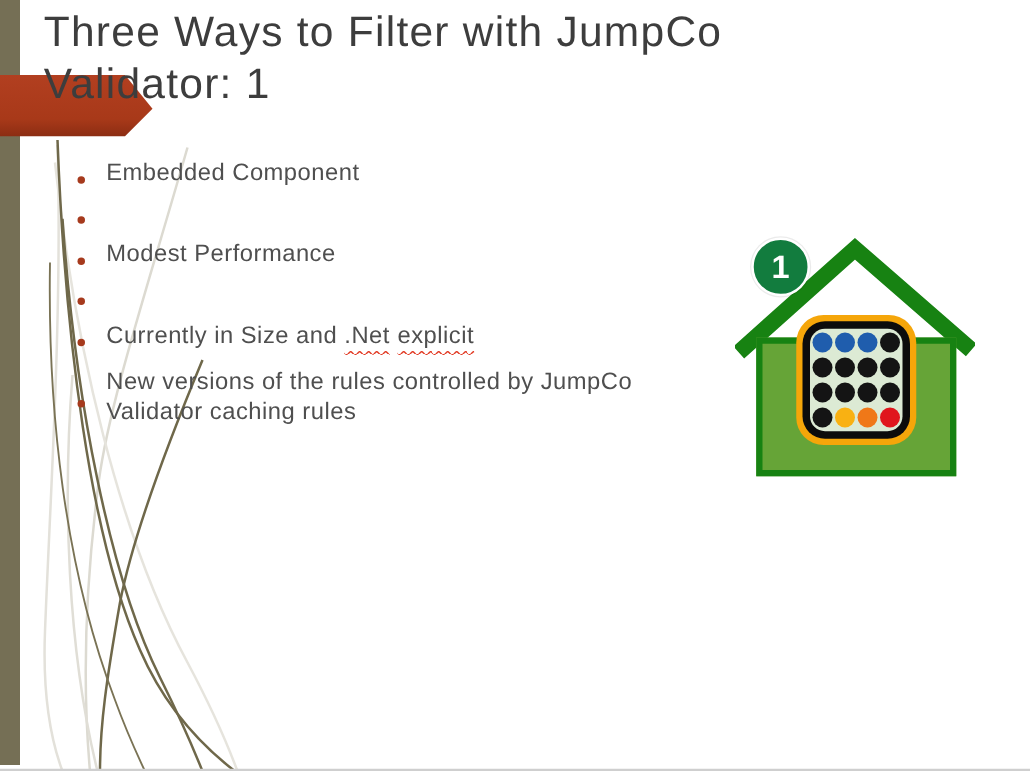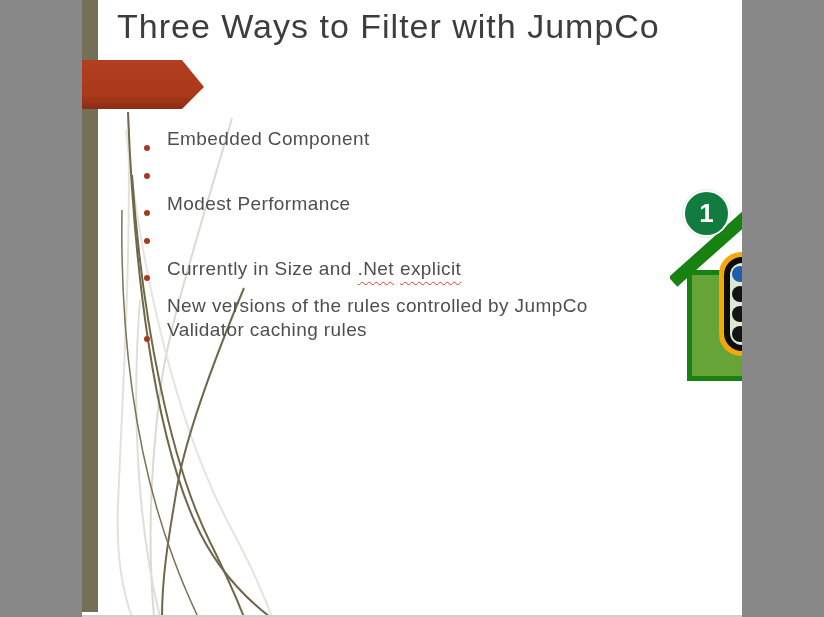--- a/index.html
+++ b/index.html
@@ -1,21 +1,21 @@
 <!DOCTYPE html>
 <html><head>
 <meta charset="utf-8">
 <style>
   * { margin:0; padding:0; box-sizing:border-box; }
   html,body { background:#888; }
   body { font-family:"Liberation Sans","DejaVu Sans",sans-serif; }
 
   .slide {
     position:relative;
-    width:660px; height:617px;
+    width:824px; height:617px;
     background:#ffffff;
     overflow:hidden;
     margin:0 auto;
   }
 
   
   .left-bar {
     position:absolute; left:0; top:0;
     width:16px; height:612px;
     background:#756f55;
@@ -39,21 +39,21 @@
     font-size:34px; line-height:41px; font-weight:400;
     letter-spacing:1px;
   }
 
   
   .bullets {
     position:absolute; left:62px; top:127px; width:512px;
     z-index:4;
   }
   .bullet-item {
-    display:flex; align-items:flex-end;
+    display:flex; align-items:center;
     margin-bottom:13px;
     color:#4f4f4f;
     font-size:19px; line-height:24px;
     letter-spacing:0.4px;
   }
   .bullet-dot {
     flex:0 0 auto;
     width:6px; height:6px; border-radius:50%;
     background:#a63a1d;
     margin:9px 17px 0 0;
@@ -151,20 +151,21 @@
         <stop offset="0%" stop-color="#b23f20"></stop>
         <stop offset="72%" stop-color="#a83919"></stop>
         <stop offset="100%" stop-color="#8c2d13"></stop>
       </linearGradient>
     </defs>
     <polygon points="0,60 100,60 122,87 100,109 0,109" fill="url(#arrowGrad)"></polygon>
   </svg>
 
   <div class="title">
     <div>Three Ways to Filter with JumpCo</div>
+    <div>Validator: 1</div>
   </div>
 
   <div class="bullets">
     <div class="bullet-item">
       <span class="bullet-dot"></span>
       <span>Embedded Component</span>
     </div>
     <div class="bullet-item">
       <span class="bullet-dot"></span>
     </div>

